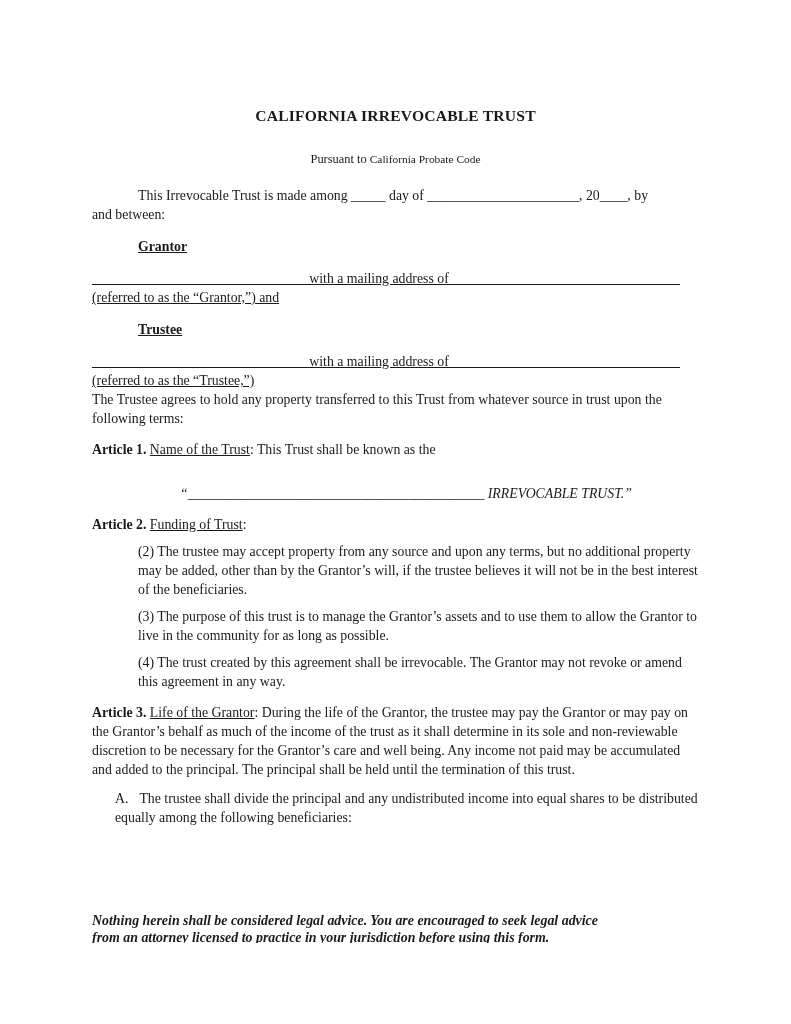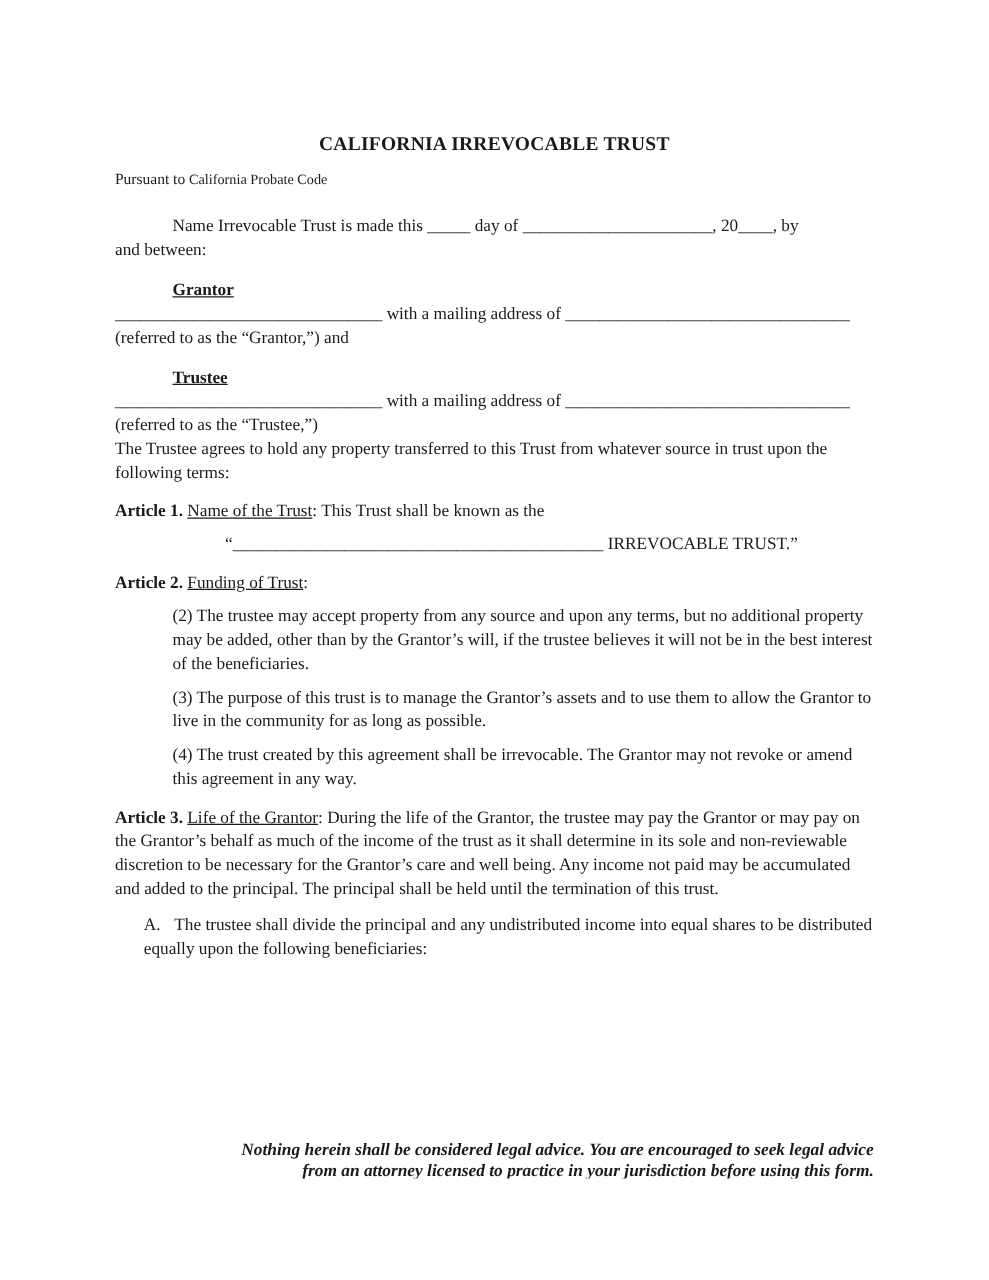--- a/index.html
+++ b/index.html
@@ -13,57 +13,57 @@
     padding:0 92px;
     overflow:hidden;
   }
   .title{
     margin-top:106px;
     text-align:center;
     font-weight:bold;
     font-size:15.6px;
     letter-spacing:.2px;
   }
-  .subtitle{margin-top:9px;text-align:left;font-size:12.4px;}
+  .subtitle{margin-top:25px;text-align:center;font-size:12.4px;}
   .subtitle .sub-main{font-size:11.4px;}
   p{margin:0;}
   .intro{margin-top:17px;text-indent:46px;}
   .party-heading{
     margin:13px 0 0 46px;
     font-weight:bold;
     text-decoration:underline;
   }
-  .fill{}
+  .fill{margin-top:13px;text-decoration:underline;}
   .agreement{}
   .article{margin-top:12px;}
   .b{font-weight:bold;}
   .u{text-decoration:underline;text-align:right;}
-  .trust-name{margin-top:7px;margin-left:88px;}
+  .trust-name{margin-top:25px;margin-left:88px;font-style:italic;}
   .sub-item{margin-top:8px;margin-left:46px;}
   .item-a{margin-top:10px;margin-left:23px;}
   .item-a-label{margin-right:11px;}
   .footer{position:absolute;left:92px;right:92px;top:912px;}
   .disclaimer{
-    text-align:right;
+    text-align:left;
     font-weight:bold;font-style:italic;
     font-size:13.9px;line-height:17px;
   }
   .copyright{margin-top:13px;font-size:13.2px;}
   .site-link{text-decoration:none;cursor:pointer;}
 </style>
 </head>
 <body>
 
 <div class="page">
 
   <div class="title">CALIFORNIA IRREVOCABLE TRUST</div>
 
   <div class="subtitle"><span>Pursuant to </span><span class="sub-main">California Probate Code</span></div>
 
-  <p class="intro"><span>Name Irrevocable Trust is made this _____ day of ______________________, 20____, by</span><br><span>and between:</span></p>
+  <p class="intro"><span>This Irrevocable Trust is made among _____ day of ______________________, 20____, by</span><br><span>and between:</span></p>
 
   <div class="party-heading">Grantor</div>
 
   <p class="fill"><span>_______________________________ with a mailing address of _________________________________</span><br><span>(referred to as the “Grantor,”) and</span></p>
 
   <div class="party-heading">Trustee</div>
 
   <p class="fill"><span>_______________________________ with a mailing address of _________________________________</span><br><span>(referred to as the “Trustee,”)</span></p>
 
   <p class="agreement">The Trustee agrees to hold any property transferred to this Trust from whatever source in trust upon the following terms:</p>
@@ -74,21 +74,21 @@
 
   <p class="article"><span class="b">Article 2.</span> <span class="u">Funding of Trust</span><span>:</span></p>
 
   <p class="sub-item">(2) The trustee may accept property from any source and upon any terms, but no additional property may be added, other than by the Grantor’s will, if the trustee believes it will not be in the best interest of the beneficiaries.</p>
   <p class="sub-item">(3) The purpose of this trust is to manage the Grantor’s assets and to use them to allow the Grantor to live in the community for as long as possible.</p>
   <p class="sub-item">(4) The trust created by this agreement shall be irrevocable. The Grantor may not revoke or amend this agreement in any way.</p>
 
   <p class="article"><span class="b">Article 3.</span> <span class="u">Life of the Grantor</span><span>: During the life of the Grantor, the trustee may pay the Grantor or may pay on the Grantor’s behalf as much of the income of the trust as it shall determine in its sole and non-reviewable discretion to be necessary for the Grantor’s care and well being. Any income not paid may be accumulated and added to the principal. The principal shall be held until the termination of this trust.</span></p>
 
 
-  <p class="item-a"><span class="item-a-label">A.</span><span>The trustee shall divide the principal and any undistributed income into equal shares to be distributed equally upon the following beneficiaries:</span></p>
+  <p class="item-a"><span class="item-a-label">A.</span><span>The trustee shall divide the principal and any undistributed income into equal shares to be distributed equally among the following beneficiaries:</span></p>
 
   <div class="footer">
     <div class="disclaimer">
       <div>Nothing herein shall be considered legal advice.  You are encouraged to seek legal advice</div>
       <div>from an attorney licensed to practice in your jurisdiction before using this form.</div>
     </div>
     <div class="copyright"><span>Copyright © 2015 </span><a class="site-link" style="color:#4c1d95">FreeDownloads.net</a><span>. All Rights Reserved.</span></div>
   </div>
 
 </div>

